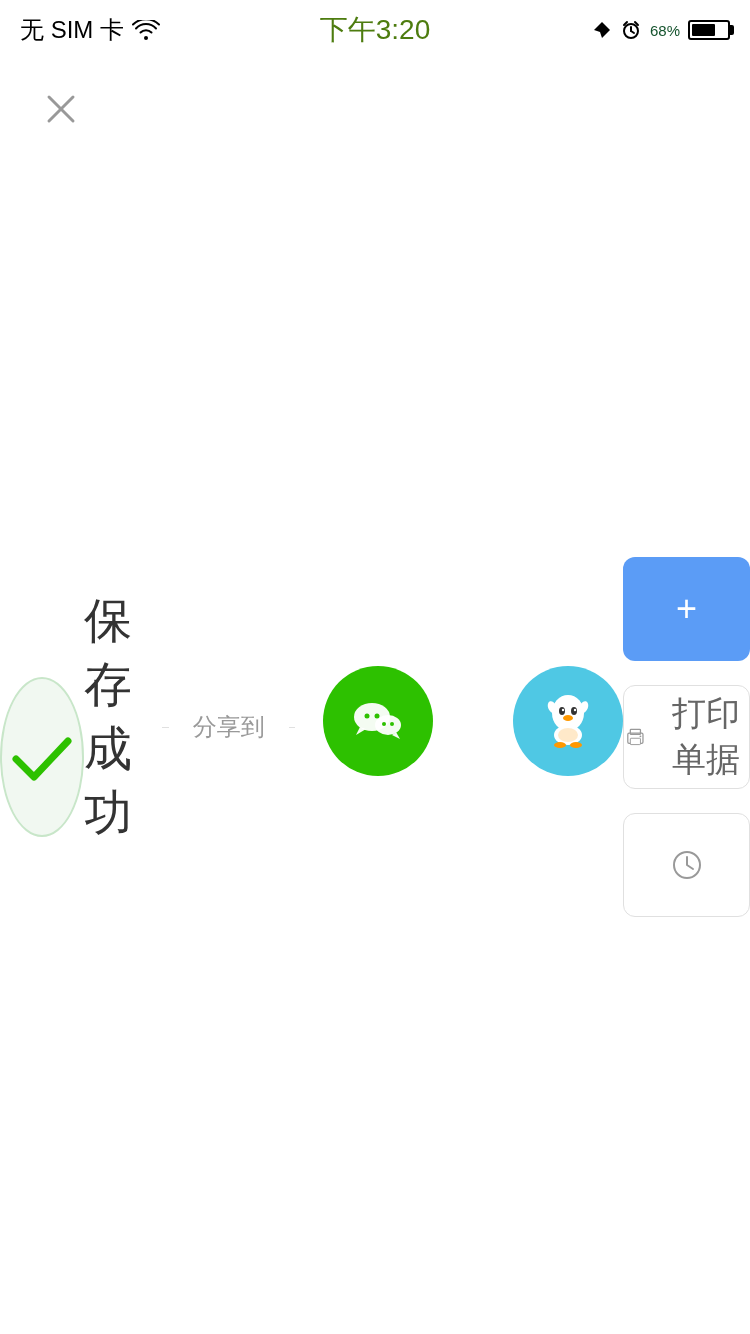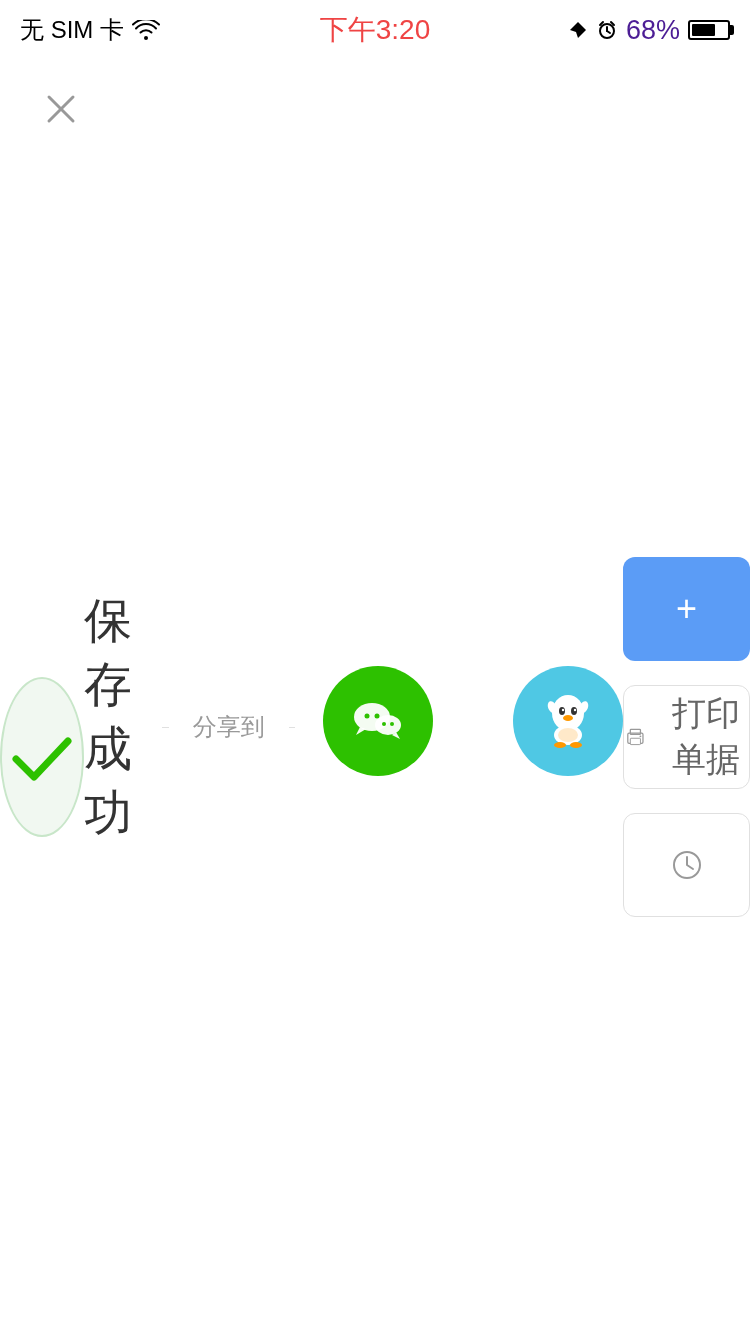--- a/index.html
+++ b/index.html
@@ -37,29 +37,29 @@
       font-size: 24px;
       color: #000;
     }
 
     .status-center {
       position: absolute;
       left: 50%;
       transform: translateX(-50%);
       font-size: 28px;
       font-weight: 500;
-      color: #ef4444;
+      color: #4d7c0f;
     }
 
     .status-right {
       display: flex;
       align-items: center;
       gap: 8px;
-      font-size: 27px;
-      color: #4c1d95;
+      font-size: 15px;
+      color: #14532d;
     }
 
     .wifi-icon {
       width: 28px;
       height: 20px;
     }
 
     .battery-bar {
       width: 42px;
       height: 20px;

